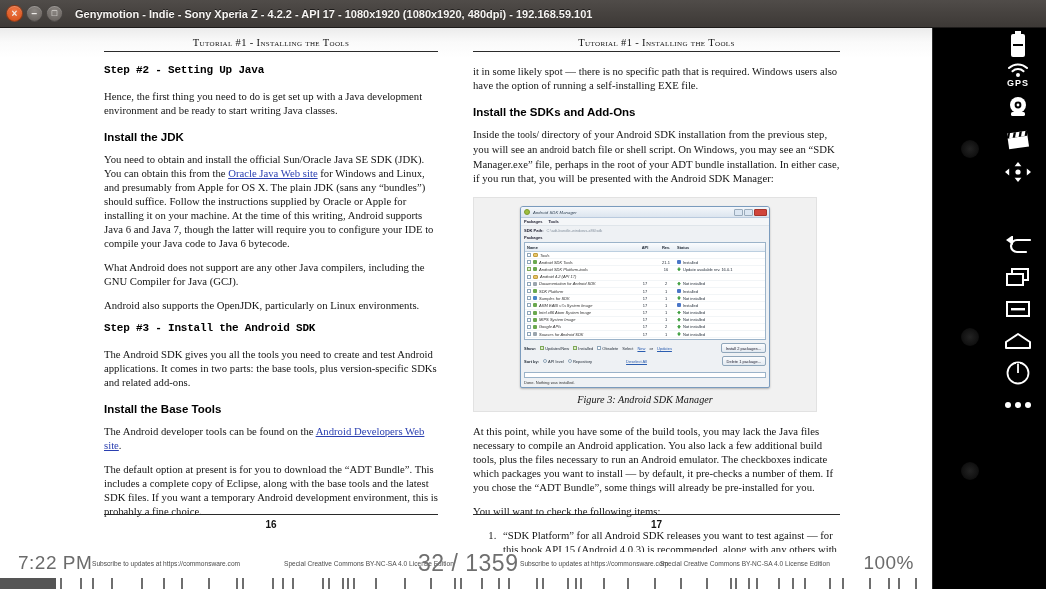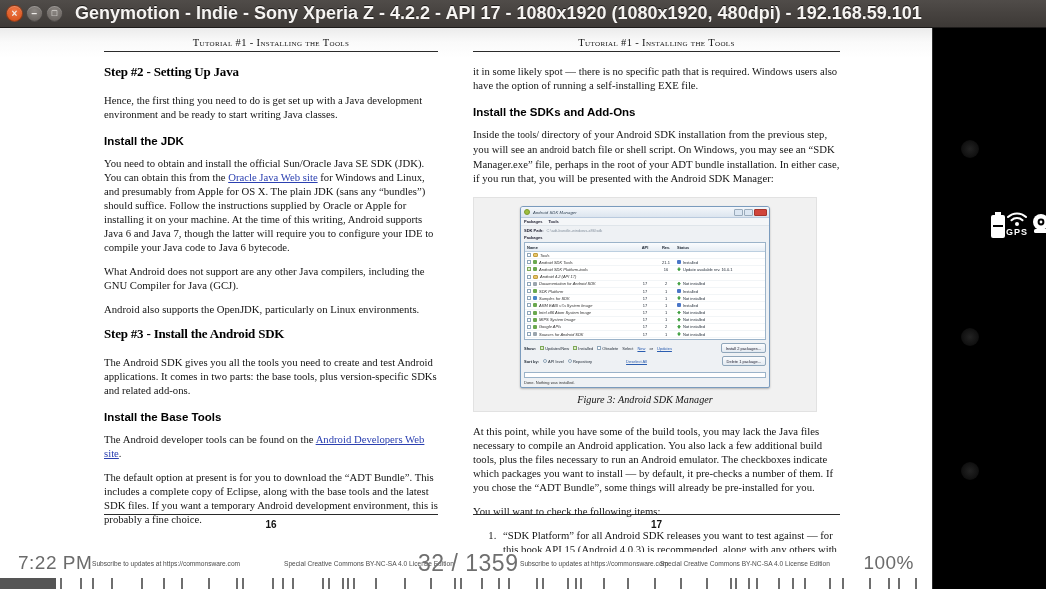--- a/index.html
+++ b/index.html
@@ -27,21 +27,21 @@
     border: 1px solid rgba(0,0,0,.35);
     box-shadow: inset 0 1px 0 rgba(255,255,255,.25);
   }
   .wbtn.close { background: radial-gradient(circle at 50% 32%, #f07746 0%, #dc5a24 70%, #b9430f 100%); }
   .wbtn.min   { background: radial-gradient(circle at 50% 32%, #8b8682 0%, #6e6965 70%, #595551 100%); }
   .wbtn.max   { background: radial-gradient(circle at 50% 32%, #8b8682 0%, #6e6965 70%, #595551 100%); }
   .wbtn span { display:block; transform: translateY(-0.5px); font-weight: bold; }
   .wbtn.max span { font-size: 9px; }
   .wtitle {
     flex: 1; text-align: left; padding-left: 12px;
-    color: #f6f4f2; font-size: 18px; font-weight: bold;
+    color: #f6f4f2; font-size: 11px; font-weight: bold;
     text-shadow: 0 -1px 0 rgba(0,0,0,.6);
     white-space: nowrap; overflow: hidden;
   }
 
   
   .device {
     position: absolute; left: 0; top: 28px; width: 932px; height: 561px;
     background: #ffffff; overflow: hidden;
   }
   .reader {
@@ -55,22 +55,22 @@
   .page.right { width: 466px; padding: 9px 92px 0 7px; }
 
   .runhead {
     text-align: center; font-family: "Liberation Serif", serif;
     font-variant: small-caps; font-size: 10.5px; letter-spacing: .35px;
     color: #111; padding-bottom: 3px;
   }
   .rule { border-top: 1px solid #2a2a2a; margin: 0 0 12px 0; }
 
   h1.step {
-    font-family: Liberation Serif, serif;
-    font-size: 13px; font-weight: bold; color: #000;
+    font-family: Liberation Mono, monospace;
+    font-size: 11px; font-weight: bold; color: #000;
     letter-spacing: -0.2px; margin: 6px 0 13px 0;
   }
   h2.sub {
     font-family: "Liberation Sans", sans-serif;
     font-size: 11.5px; font-weight: bold; color: #000;
     margin: 14px 0 9px 0;
   }
   p.body {
     font-family: "Liberation Serif", serif;
     font-size: 10.7px; line-height: 14px; color: #141414;
@@ -195,21 +195,21 @@
   .sidebar {
     position:absolute; left:932px; top:28px; width:114px; height:561px;
     background:#000; border-left:1px solid #2b2b2b;
   }
   .sb-dot {
     position:absolute; left:28px; width:18px; height:18px; border-radius:50%;
     background:radial-gradient(circle,#232323 0%, #121212 60%, #000 100%);
   }
   .sb-icons {
     position:absolute; right:0; top:0; width:56px; height:393px;
-    display:flex; flex-direction:row; align-items:center;
+    display:flex; flex-direction:column; align-items:center;justify-content:center;
   }
   .sb-item {
     width:56px; height:50px; display:flex; flex-direction:column;
     align-items:center; justify-content:center; color:#fff;
   }
   .sb-item svg { display:block; }
   .sb-label { font-size:9px; font-weight:bold; letter-spacing:1px; margin-top:1px; }
   .dots { display:flex; gap:4px; }
   .dots i { width:6px; height:6px; border-radius:50%; background:#fff; display:block; }
 </style>

